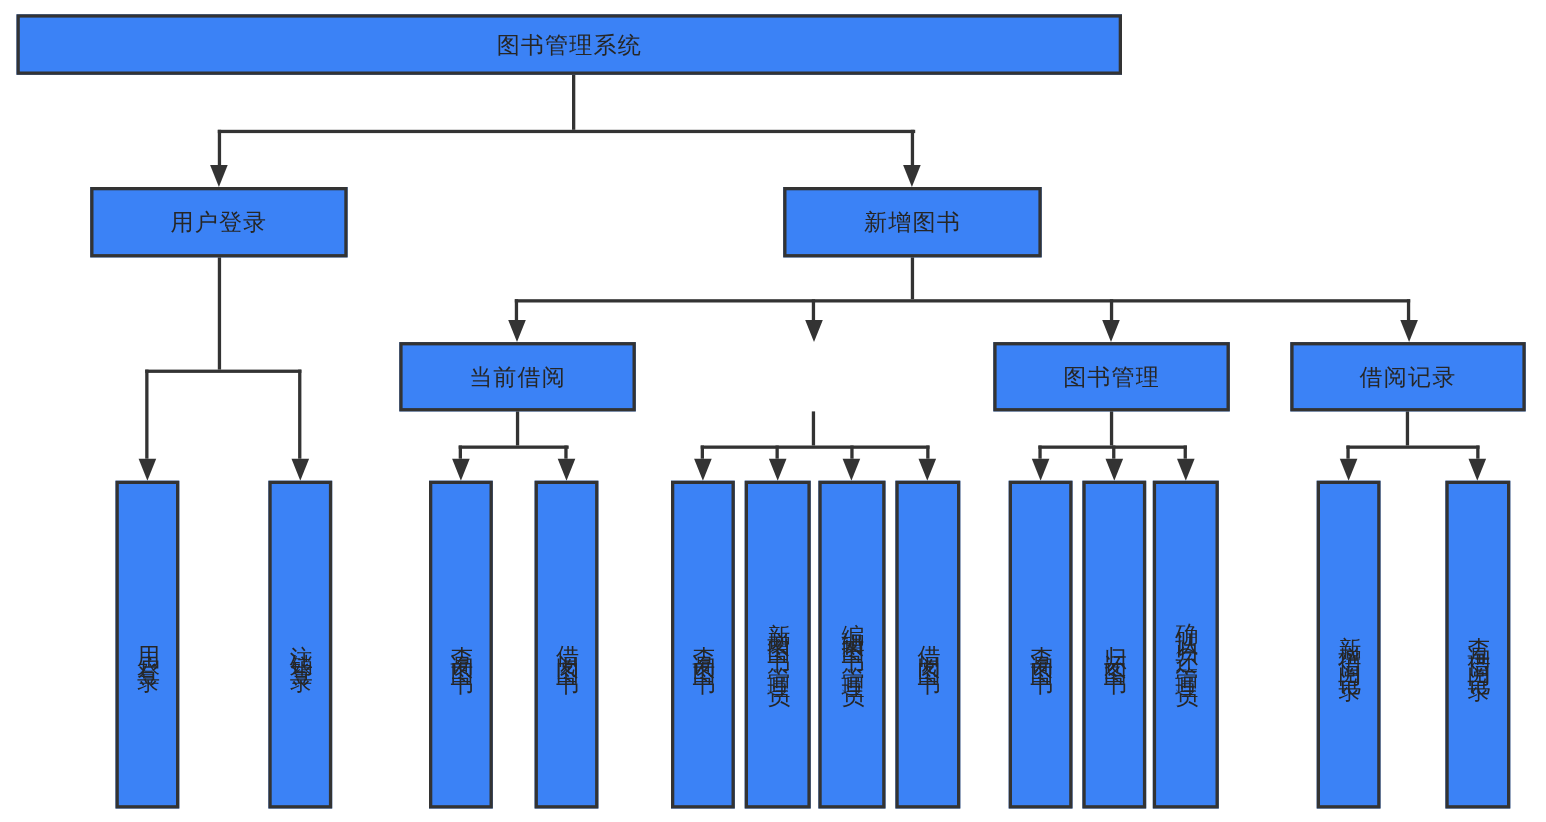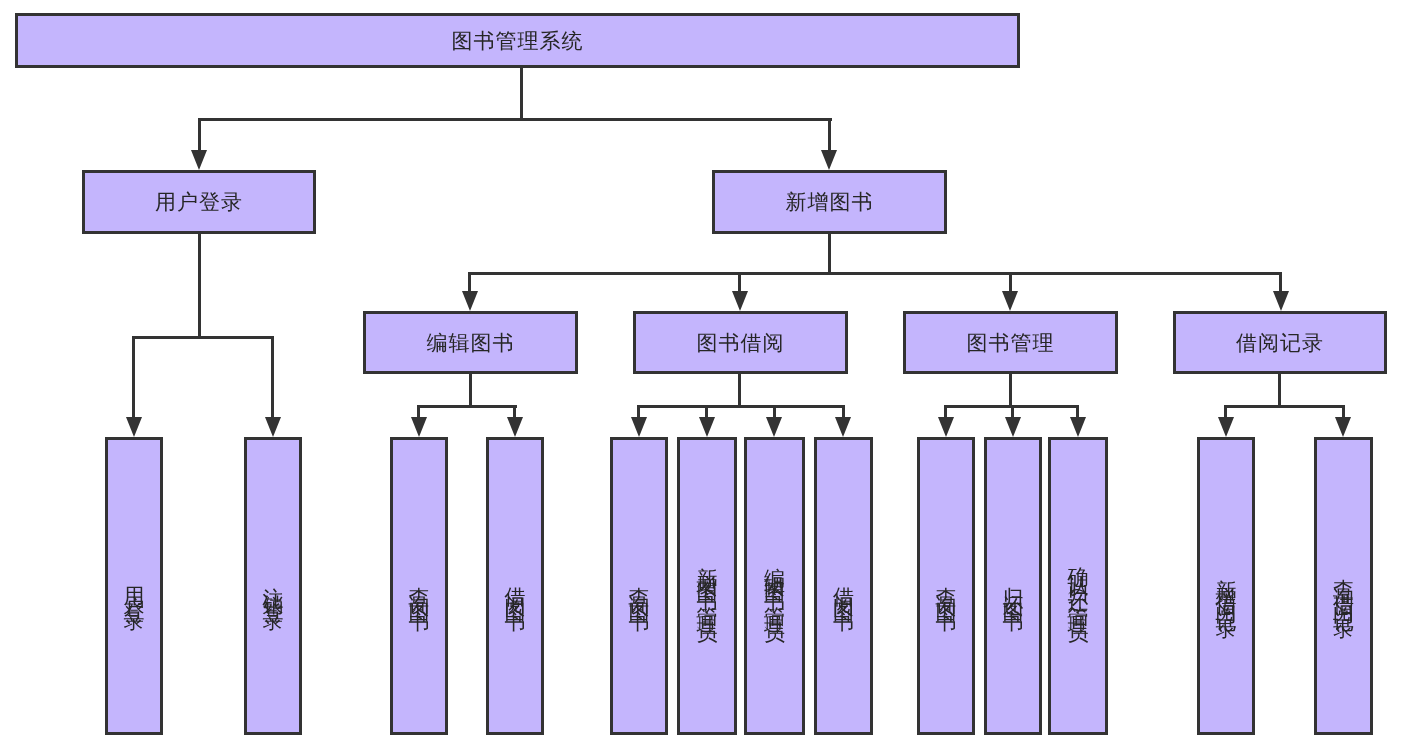--- a/index.html
+++ b/index.html
@@ -7,21 +7,21 @@
   #canvas {
     position: relative;
     width: 1405px;
     height: 747px;
     background: #ffffff;
     overflow: hidden;
   }
   .box {
     position: absolute;
     box-sizing: border-box;
-    background: #c4b5fd;
+    background: #3b82f6;
     border: 3px solid #333333;
     display: flex;
     align-items: center;
     justify-content: center;
     color: #262626;
     font-size: 21px;
     letter-spacing: 1px;
     white-space: nowrap;
   }
   .leaf .vtext {
@@ -88,24 +88,21 @@
   <div class="vline" style="left:468px; top:272px; height:19px;"></div>
   <div class="arrow" style="left:462px; top:291px;"></div>
   <div class="vline" style="left:738px; top:272px; height:19px;"></div>
   <div class="arrow" style="left:732px; top:291px;"></div>
   <div class="vline" style="left:1009px; top:272px; height:19px;"></div>
   <div class="arrow" style="left:1002px; top:291px;"></div>
   <div class="vline" style="left:1279px; top:272px; height:19px;"></div>
   <div class="arrow" style="left:1273px; top:291px;"></div>
 
   <div class="box" style="left:363px; top:311px; width:215px; height:63px;">
-    <span>编辑图书</span>
-  </div>
-  <div class="box" style="left:633px; top:311px; width:215px; height:63px;">
-    <span>图书借阅</span>
+    <span>当前借阅</span>
   </div>
   <div class="box" style="left:903px; top:311px; width:215px; height:63px;">
     <span>图书管理</span>
   </div>
   <div class="box" style="left:1173px; top:311px; width:214px; height:63px;">
     <span>借阅记录</span>
   </div>
 
   <div class="vline" style="left:469px; top:374px; height:31px;"></div>
   <div class="hline" style="left:417px; top:405px; width:100px;"></div>

